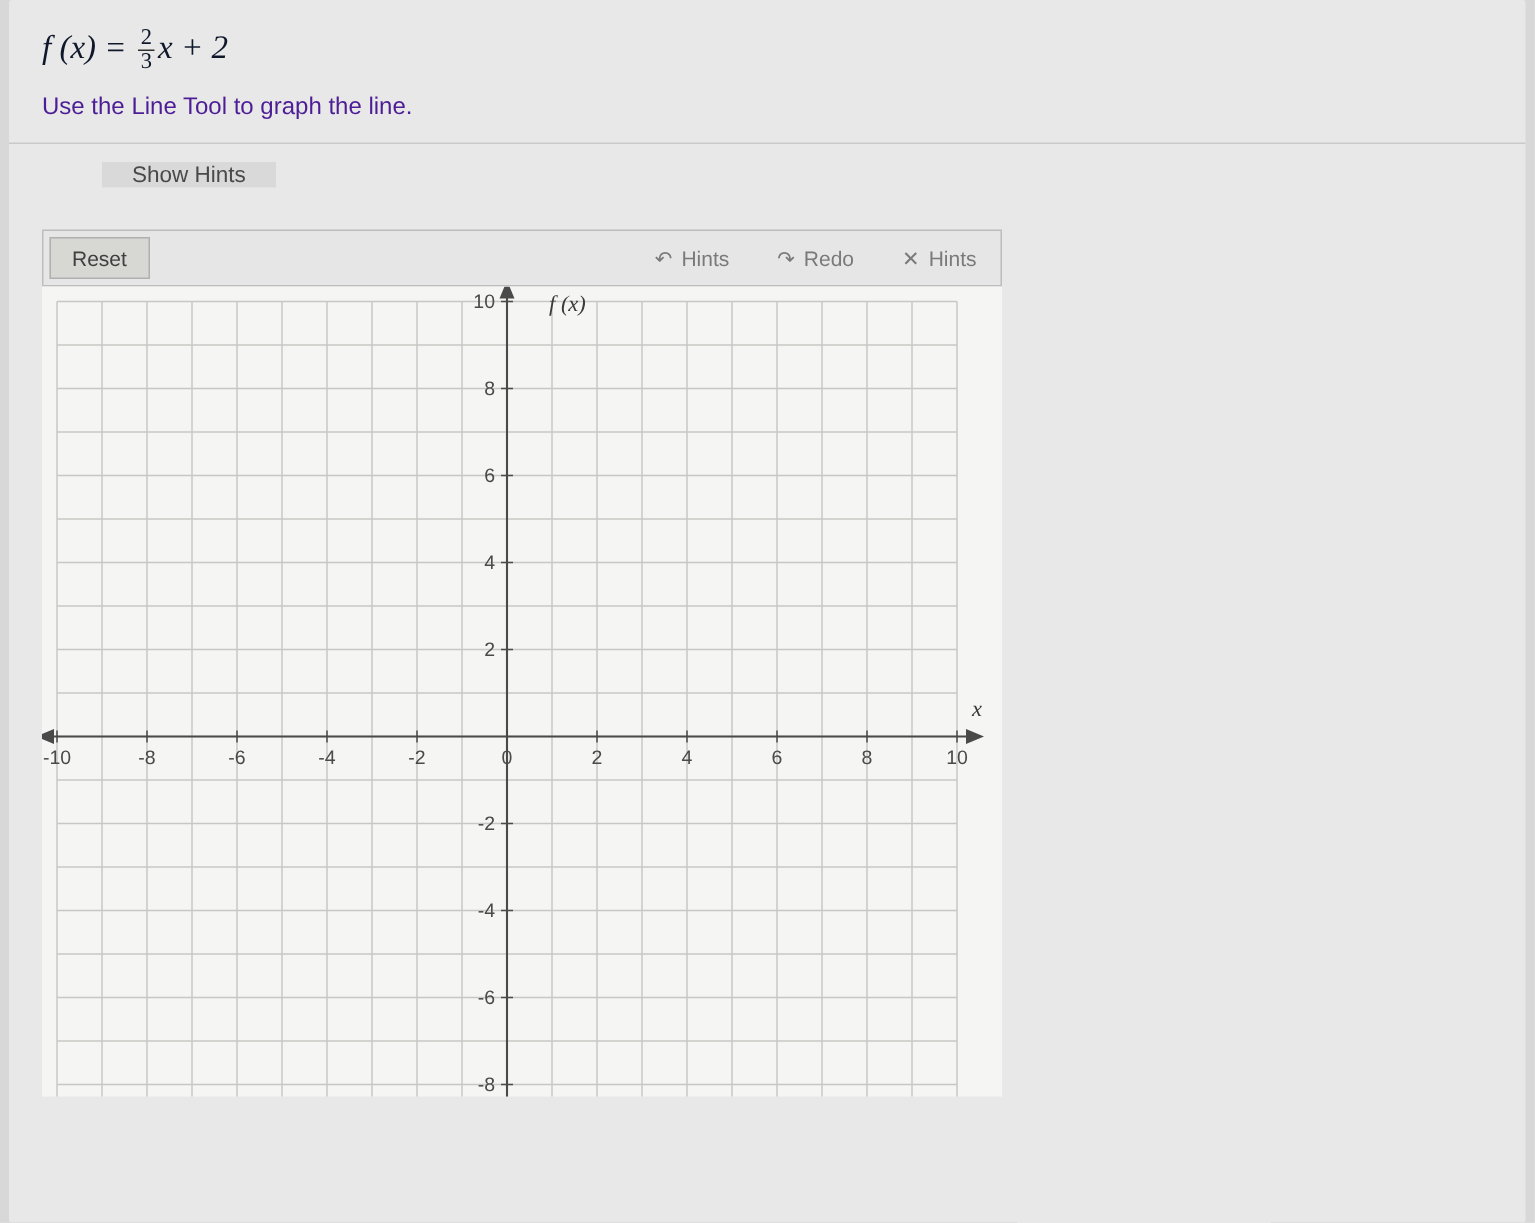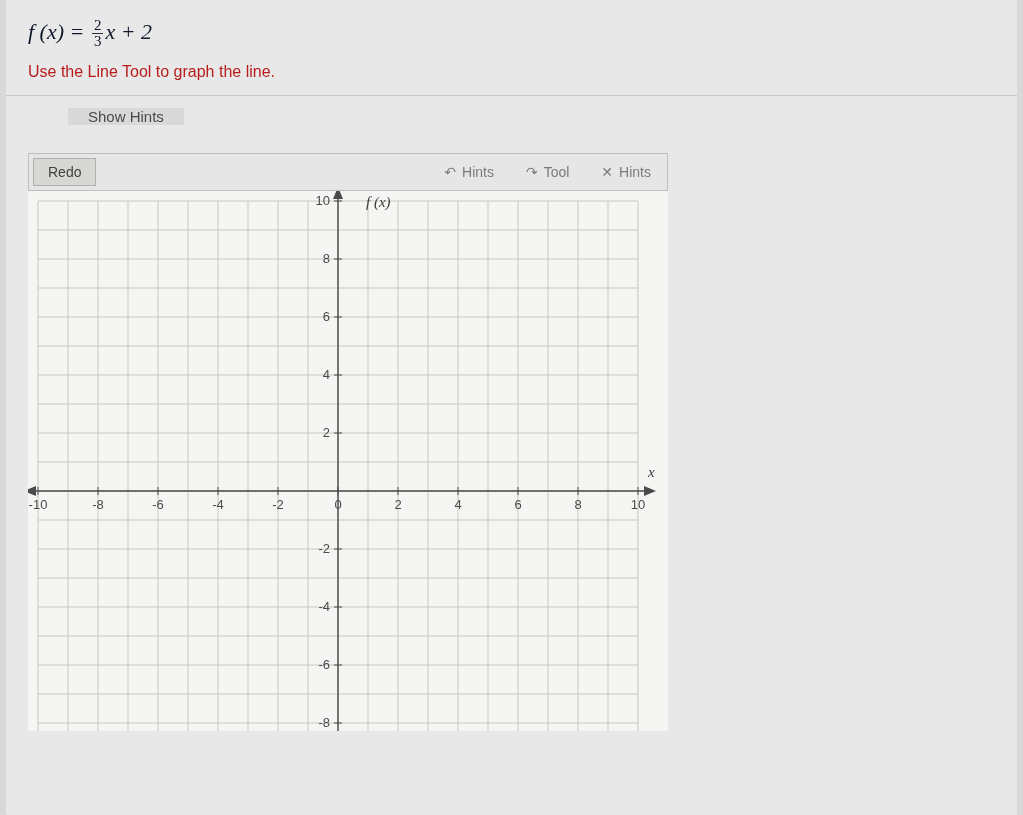--- a/index.html
+++ b/index.html
@@ -28,21 +28,21 @@
     vertical-align: middle;
     font-size: 15px;
     line-height: 1;
     text-align: center;
     margin: 0 2px;
   }
   .frac .num { display: block; border-bottom: 1px solid #2e2e2e; padding: 0 2px; }
   .frac .den { display: block; padding: 0 2px; }
   .instruction {
     font-size: 16px;
-    color: #b91c1c;
+    color: #4c1d95;
     margin-bottom: 14px;
   }
   .divider { border-top: 1px solid #c9c9c9; margin: 10px -0px 12px -22px; }
   .hints-btn {
     display: inline-block;
     background: #d9d9d9;
     color: #494949;
     border: none;
     padding: 0 20px;
     font-size: 15px;
@@ -100,29 +100,29 @@
     </span><span style="font-style:italic">x + 2</span>
   </div>
 
   <div class="instruction">Use the Line Tool to graph the line.</div>
 
   <div class="divider"></div>
 
   <button class="hints-btn">Show Hints</button>
 
   <div class="toolbar">
-    <div class="tool-btn">Redo</div>
+    <div class="tool-btn">Reset</div>
     <div class="spacer"></div>
     <div class="action-btn">
       <span class="ico">↶</span>
       <span>Hints</span>
     </div>
     <div class="action-btn">
       <span class="ico">↷</span>
-      <span>Tool</span>
+      <span>Redo</span>
     </div>
     <div class="action-btn">
       <span class="ico">✕</span>
       <span>Hints</span>
     </div>
   </div>
 
   <div class="graph-wrap">
     <svg id="graph-svg" width="640" height="620">
         <line x1="10" y1="590" x2="10" y2="10" stroke="#c7c7c3" stroke-width="1"></line>

